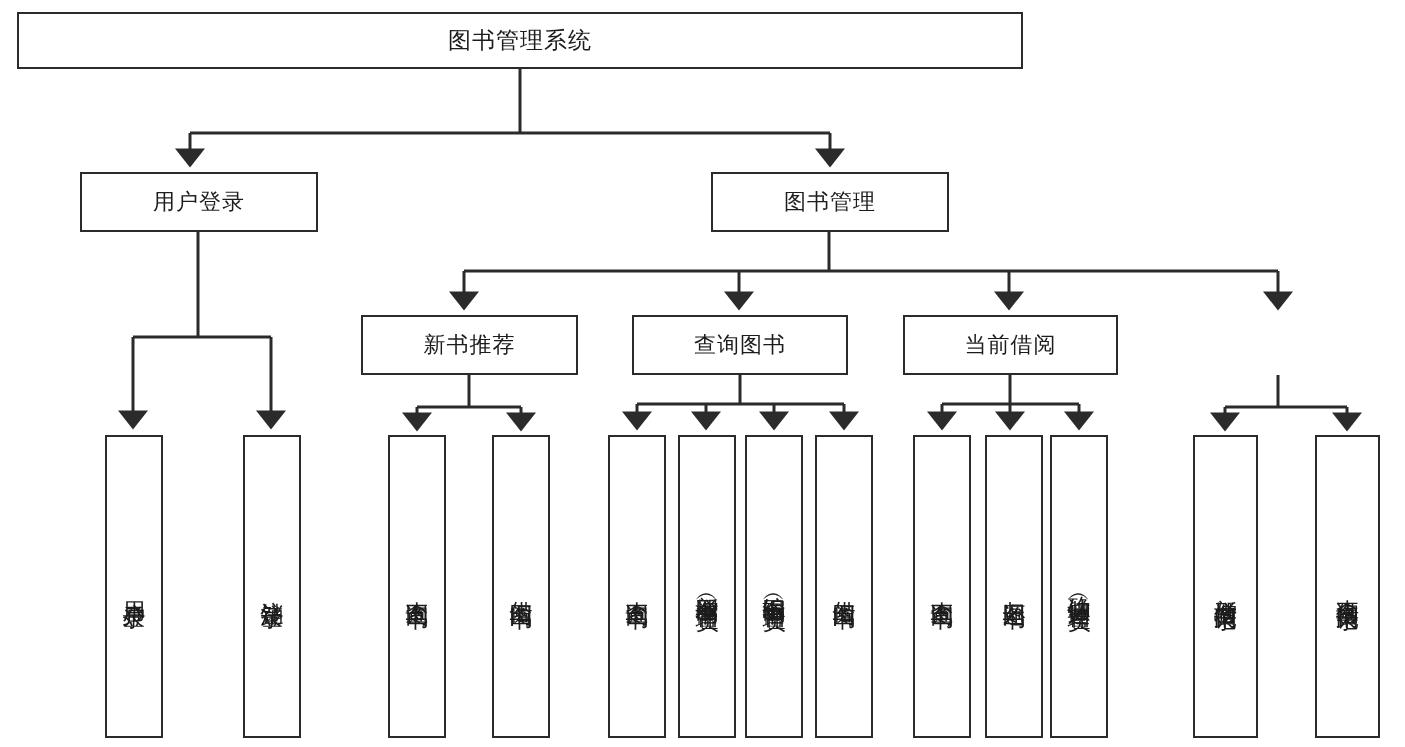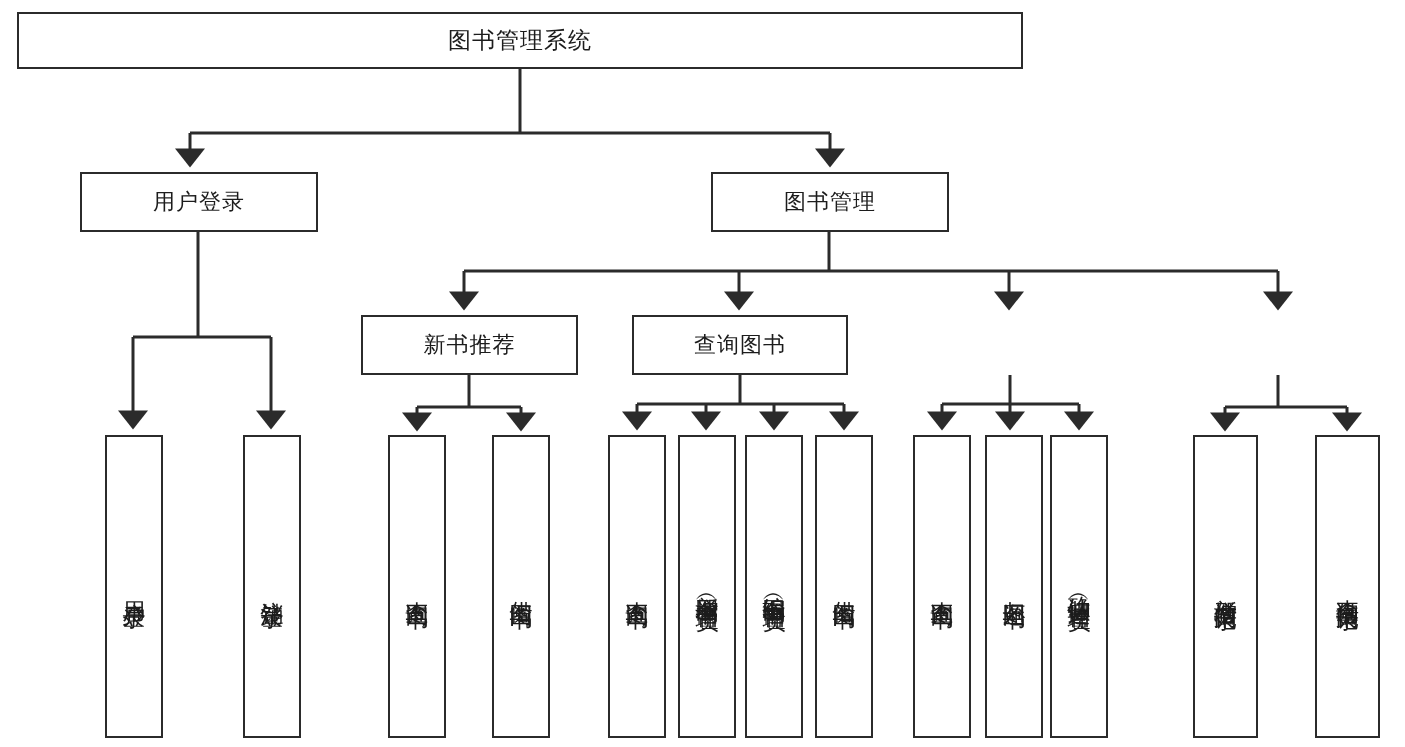--- a/index.html
+++ b/index.html
@@ -132,20 +132,23 @@
   <div class="node horiz" style="left:711px; top:172px; width:238px; height:60px;">
     <span>图书管理</span>
   </div>
 
   <div class="node horiz" style="left:361px; top:315px; width:217px; height:60px;text-align:center;">
     <span>新书推荐</span>
   </div>
   <div class="node horiz" style="left:632px; top:315px; width:216px; height:60px;">
     <span>查询图书</span>
   </div>
+  <div class="node horiz" style="left:903px; top:315px; width:215px; height:60px;">
+    <span>当前借阅</span>
+  </div>
 
   <div class="node vert" style="left:105px; top:435px; width:58px; height:303px;">
     <span class="vlabel">用户登录</span>
   </div>
   <div class="node vert" style="left:243px; top:435px; width:58px; height:303px;">
     <span class="vlabel">注销登录</span>
   </div>
 
   <div class="node vert" style="left:388px; top:435px; width:58px; height:303px;">
     <span class="vlabel">查询图书</span>

